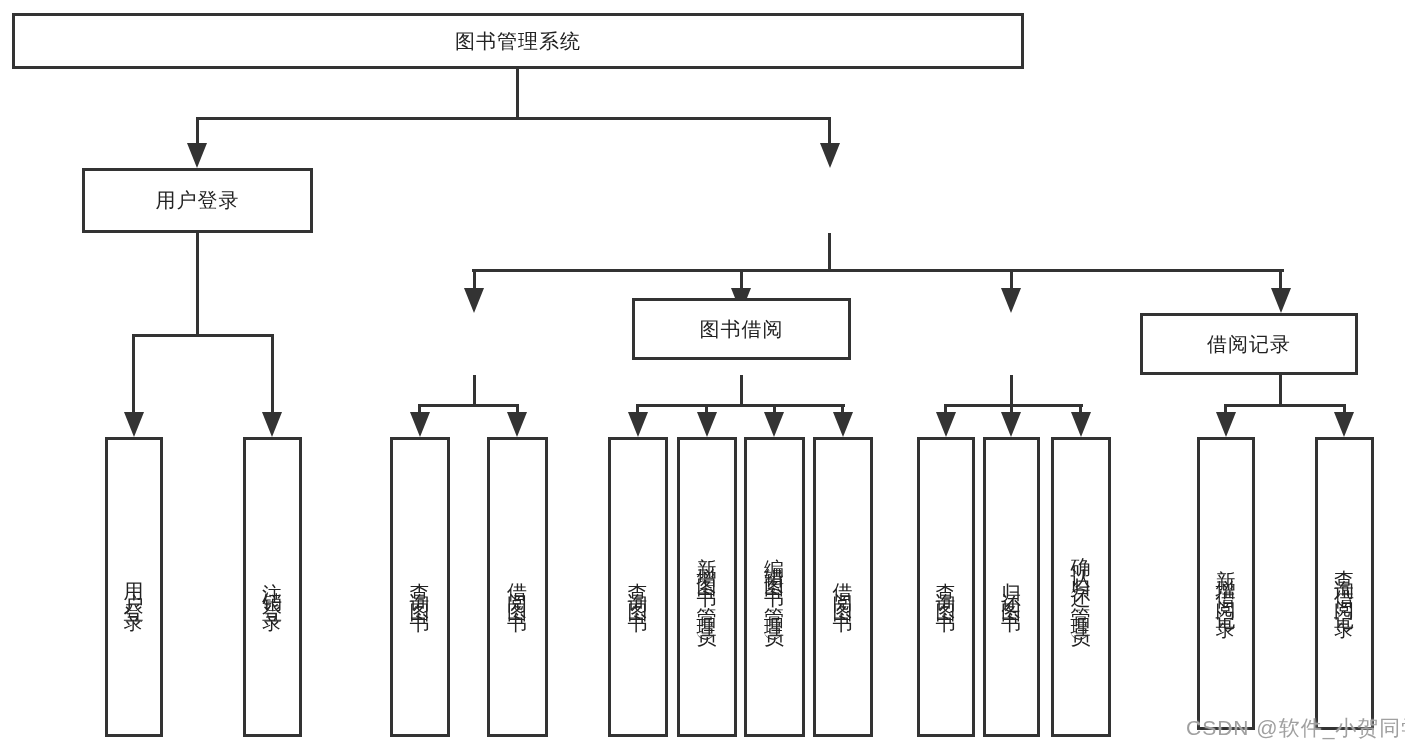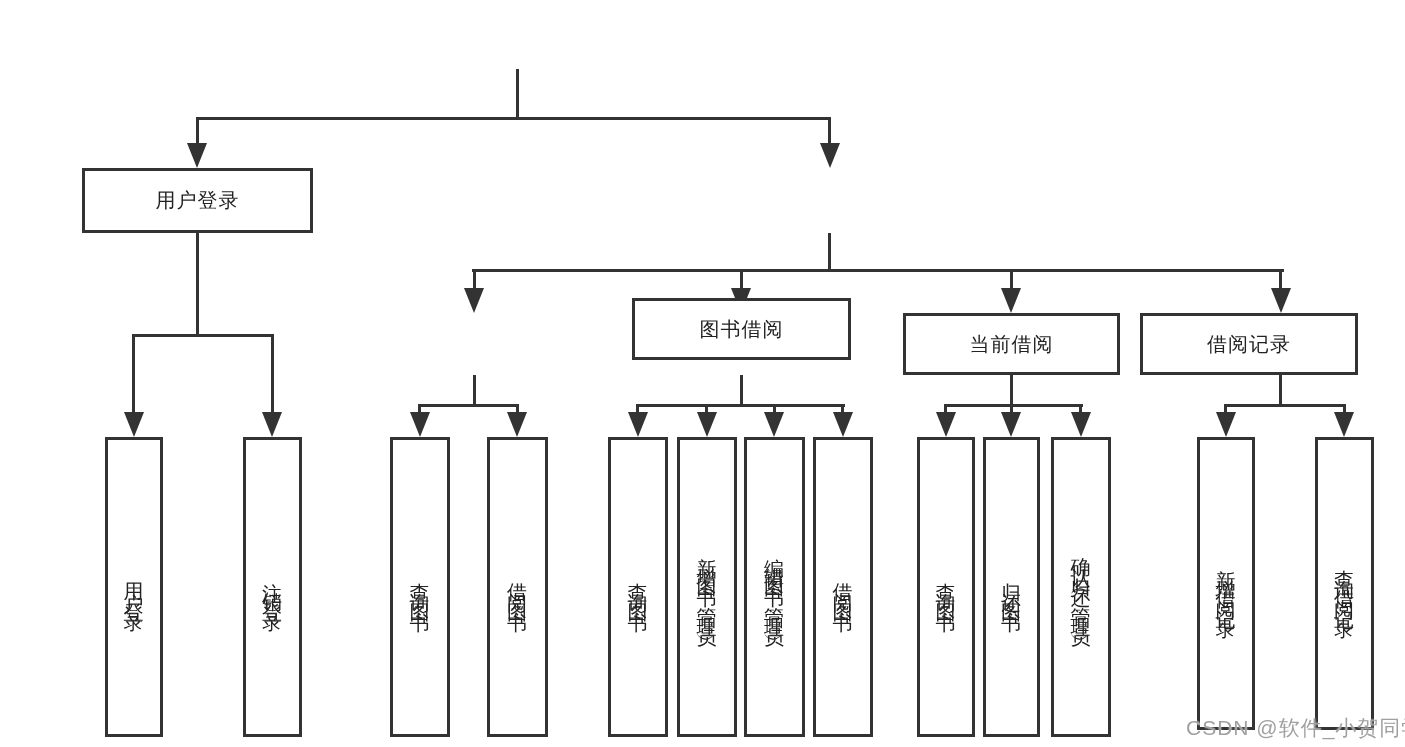--- a/index.html
+++ b/index.html
@@ -28,20 +28,23 @@
     position:absolute;left:1186px;top:714px;z-index:5;
     font-size:21px;color:#a0a0a0;letter-spacing:1px;white-space:nowrap;
     text-shadow:0 0 2px #ffffff;
   }
 </style>
 </head>
 <body>
 
 <div class="canvas">
 
+  <div class="node" style="left:12px;top:13px;width:1012px;height:56px">
+    <span class="lbl">图书管理系统</span>
+  </div>
 
   <div class="vline" style="left:516px;top:69px;height:49px"></div>
   <div class="hline" style="left:196px;top:117px;width:635px"></div>
   <div class="vline" style="left:196px;top:117px;height:30px"></div>
   <div class="arrow" style="left:187px;top:143px"></div>
   <div class="vline" style="left:828px;top:117px;height:30px"></div>
   <div class="arrow" style="left:820px;top:143px"></div>
 
   <div class="node" style="left:82px;top:168px;width:231px;height:65px">
     <span class="lbl">用户登录</span>
@@ -60,23 +63,20 @@
   <div class="arrow" style="left:464px;top:288px"></div>
   <div class="vline" style="left:740px;top:269px;height:21px"></div>
   <div class="arrow" style="left:731px;top:288px"></div>
   <div class="vline" style="left:1010px;top:269px;height:21px"></div>
   <div class="arrow" style="left:1001px;top:288px"></div>
   <div class="vline" style="left:1279px;top:269px;height:21px"></div>
   <div class="arrow" style="left:1271px;top:288px"></div>
 
   <div class="node" style="left:632px;top:298px;width:219px;height:62px">
     <span class="lbl">图书借阅</span>
-  </div>
-  <div class="node" style="left:903px;top:313px;width:217px;height:62px">
-    <span class="lbl">当前借阅</span>
   </div>
   <div class="node" style="left:1140px;top:313px;width:218px;height:62px">
     <span class="lbl">借阅记录</span>
   </div>
 
   <div class="vline" style="left:473px;top:375px;height:32px"></div>
   <div class="hline" style="left:418px;top:404px;width:101px"></div>
   <div class="vline" style="left:418px;top:404px;height:11px"></div>
   <div class="arrow" style="left:410px;top:412px"></div>
   <div class="vline" style="left:516px;top:404px;height:11px"></div>

